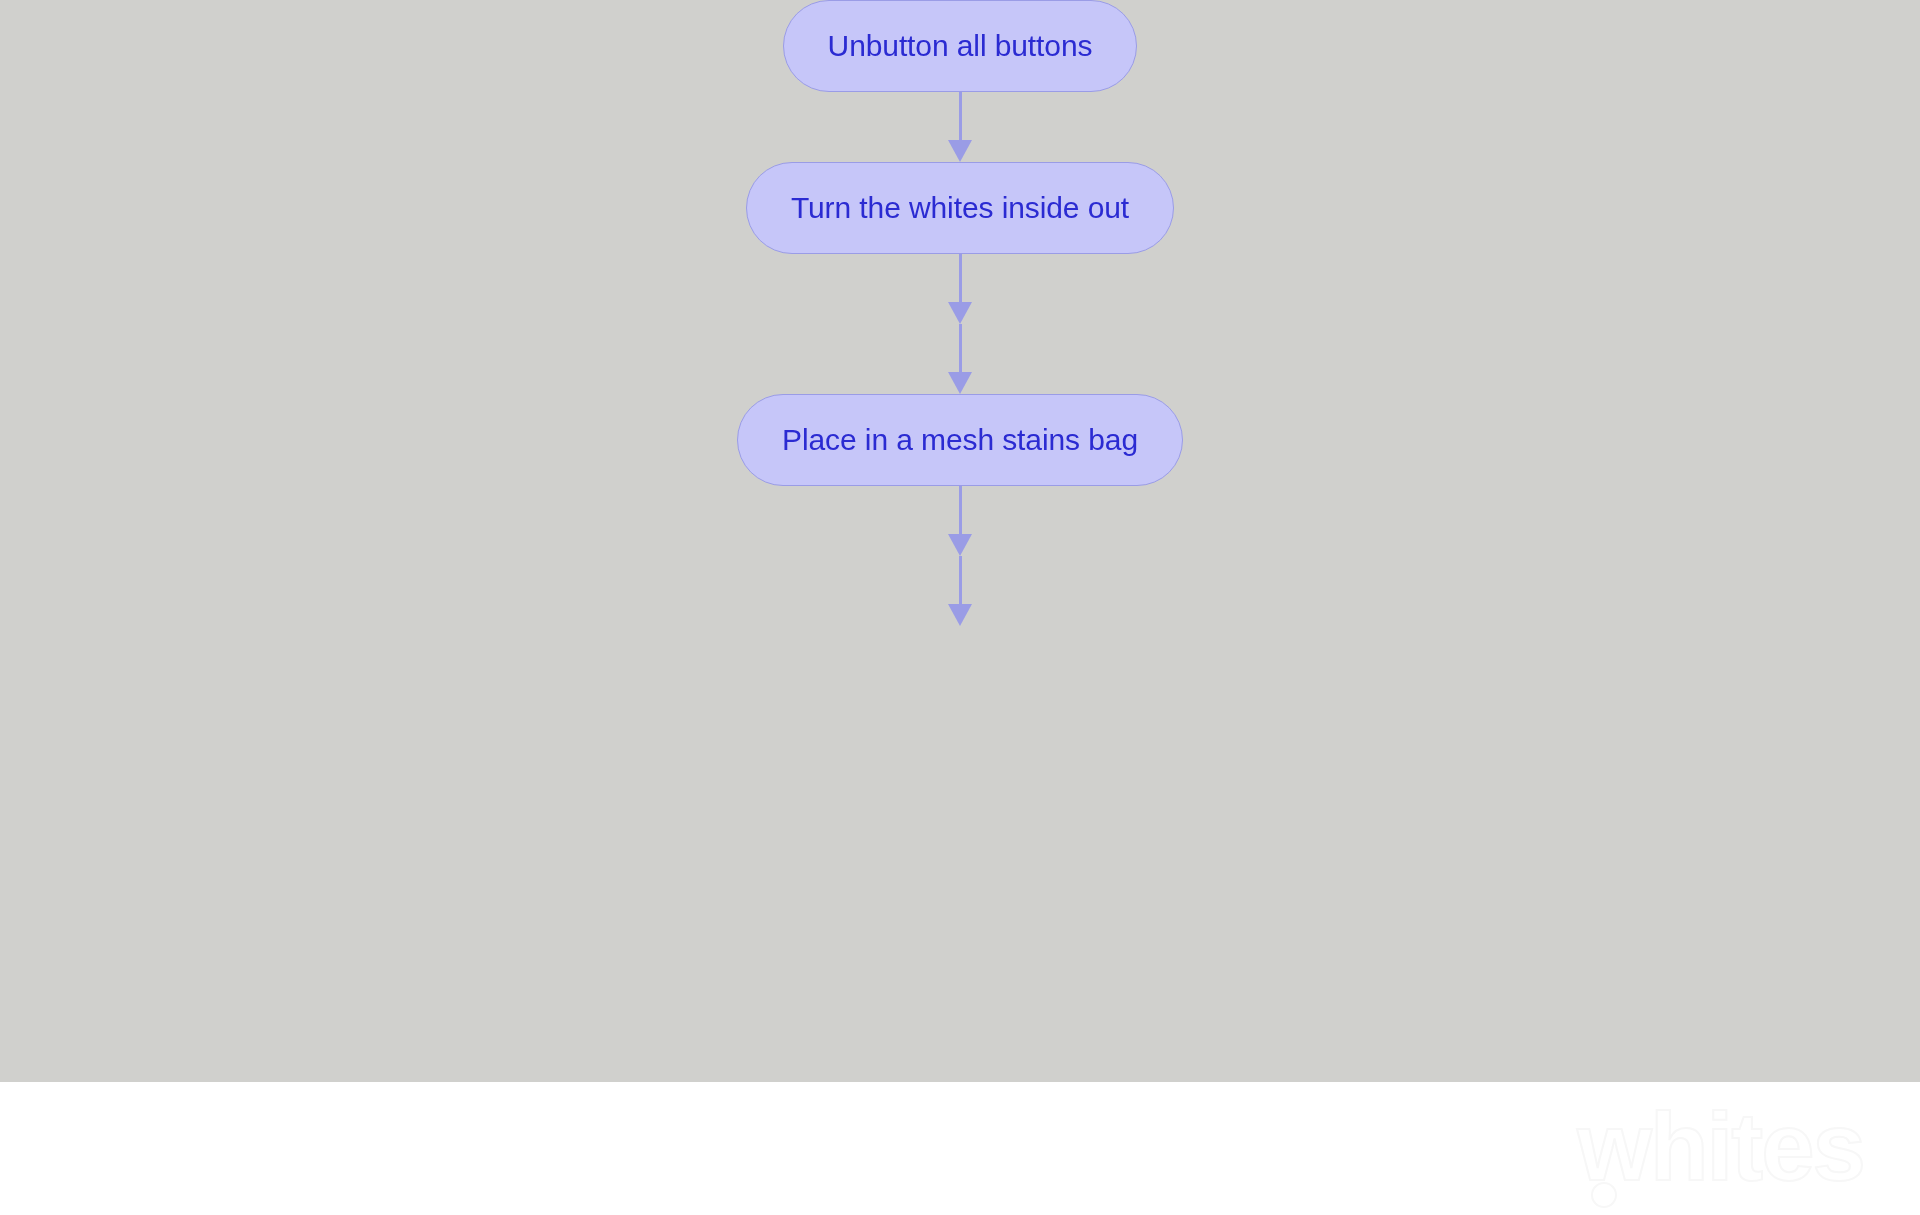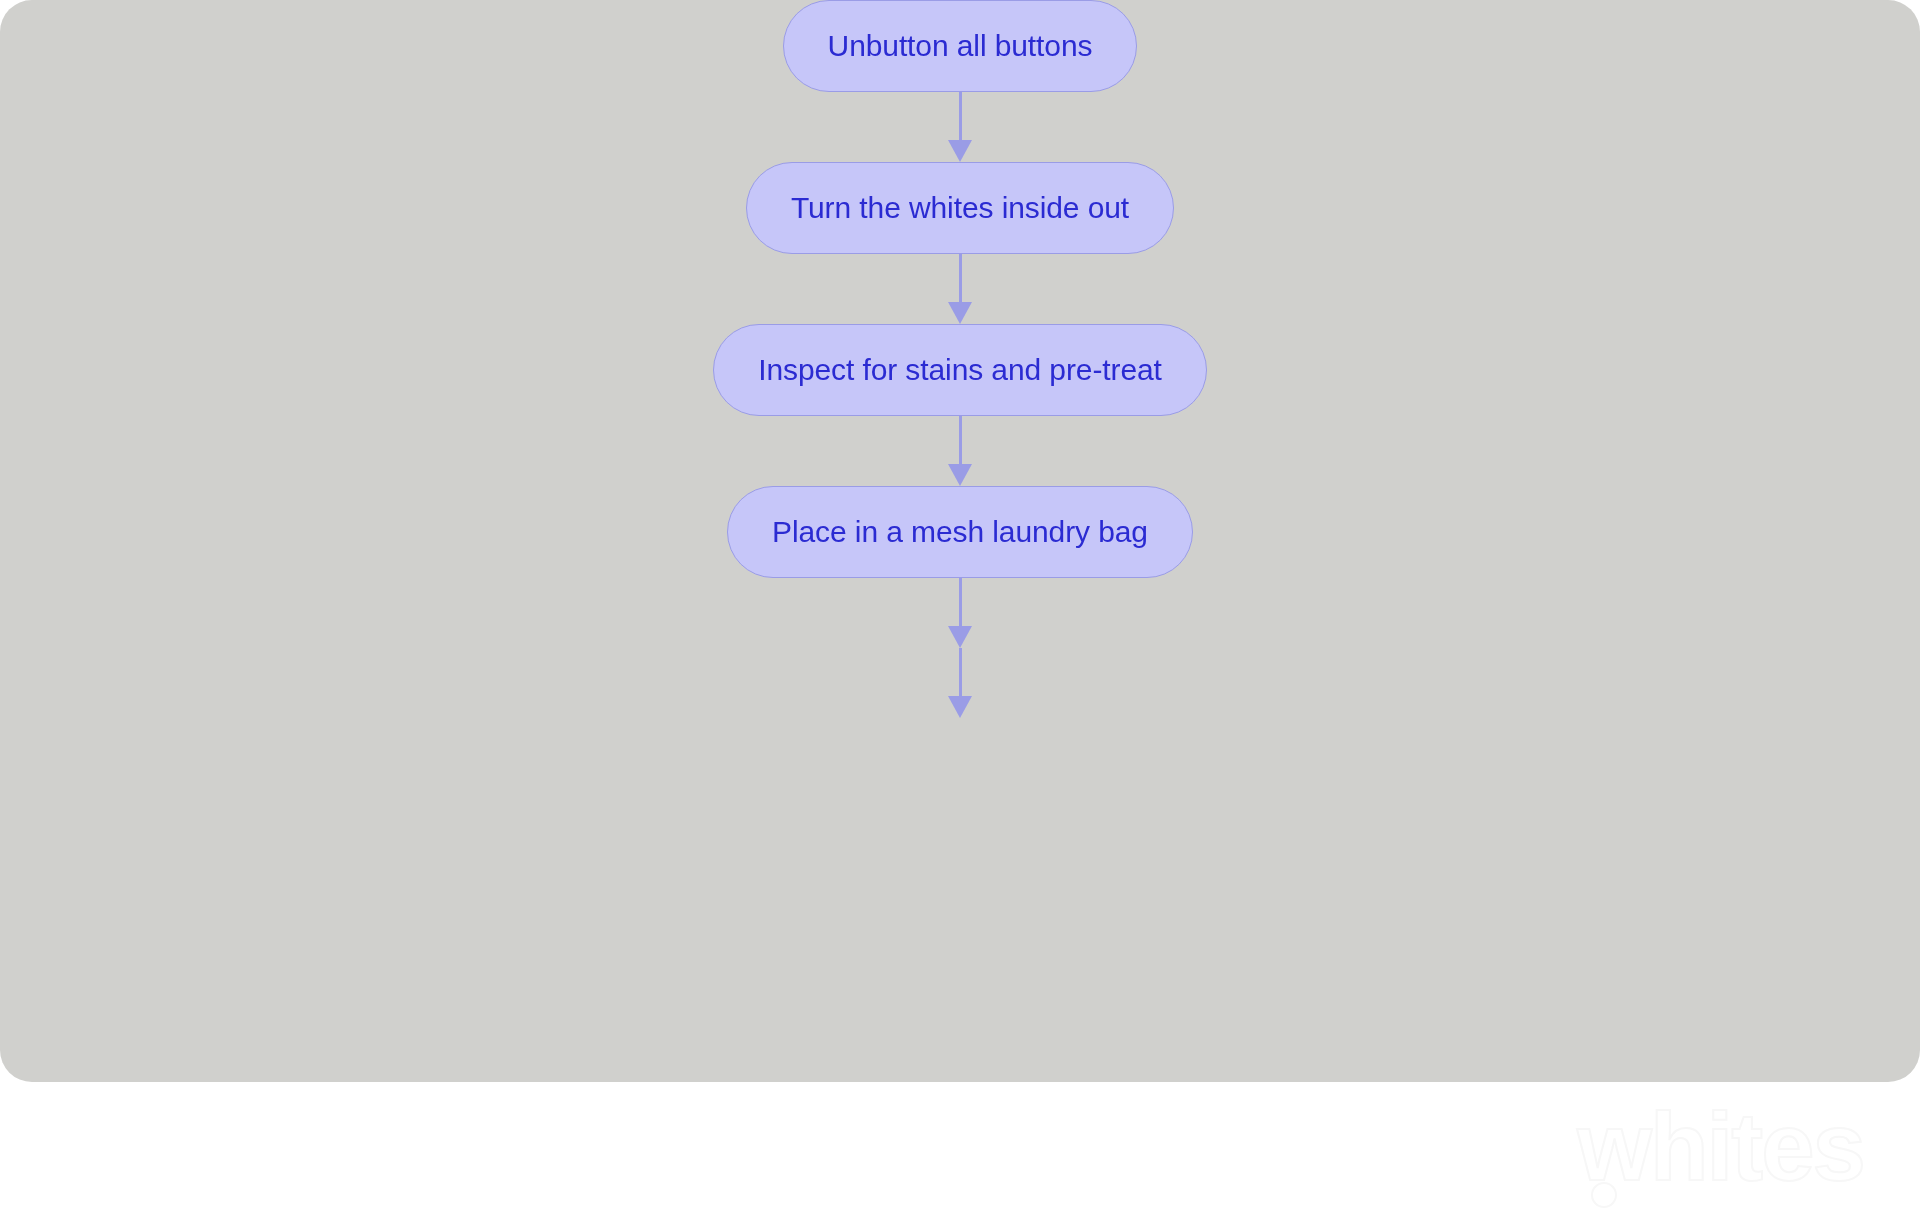--- a/index.html
+++ b/index.html
@@ -17,21 +17,20 @@
   }
 
   
   #diagram-canvas {
     position: absolute;
     left: 0;
     top: 0;
     width: 1920px;
     height: 1082px;
     background: #d0d0cd;
-    border-radius: 32px;
   }
 
   #flow-stack {
     position: absolute;
     left: 0;
     top: 0;
     width: 1920px;
     height: 1082px;
     display: flex;
     flex-direction: column;
@@ -144,31 +143,28 @@
 
     <div class="flow-node">
       <span class="node-label">Turn the whites inside out</span>
     </div>
 
     <div class="flow-connector gap-1">
       <div class="connector-line"></div>
       <div class="connector-head"></div>
     </div>
 
-    <div class="flow-node">
-      <span class="node-label">Inspect for stains and pre-treat</span>
-    </div>
 
     <div class="flow-connector gap-2">
       <div class="connector-line"></div>
       <div class="connector-head"></div>
     </div>
 
     <div class="flow-node">
-      <span class="node-label">Place in a mesh laundry bag</span>
+      <span class="node-label">Place in a mesh stains bag</span>
     </div>
 
     <div class="flow-connector gap-3">
       <div class="connector-line"></div>
       <div class="connector-head"></div>
     </div>
 
 
     <div class="flow-connector gap-4">
       <div class="connector-line"></div>

